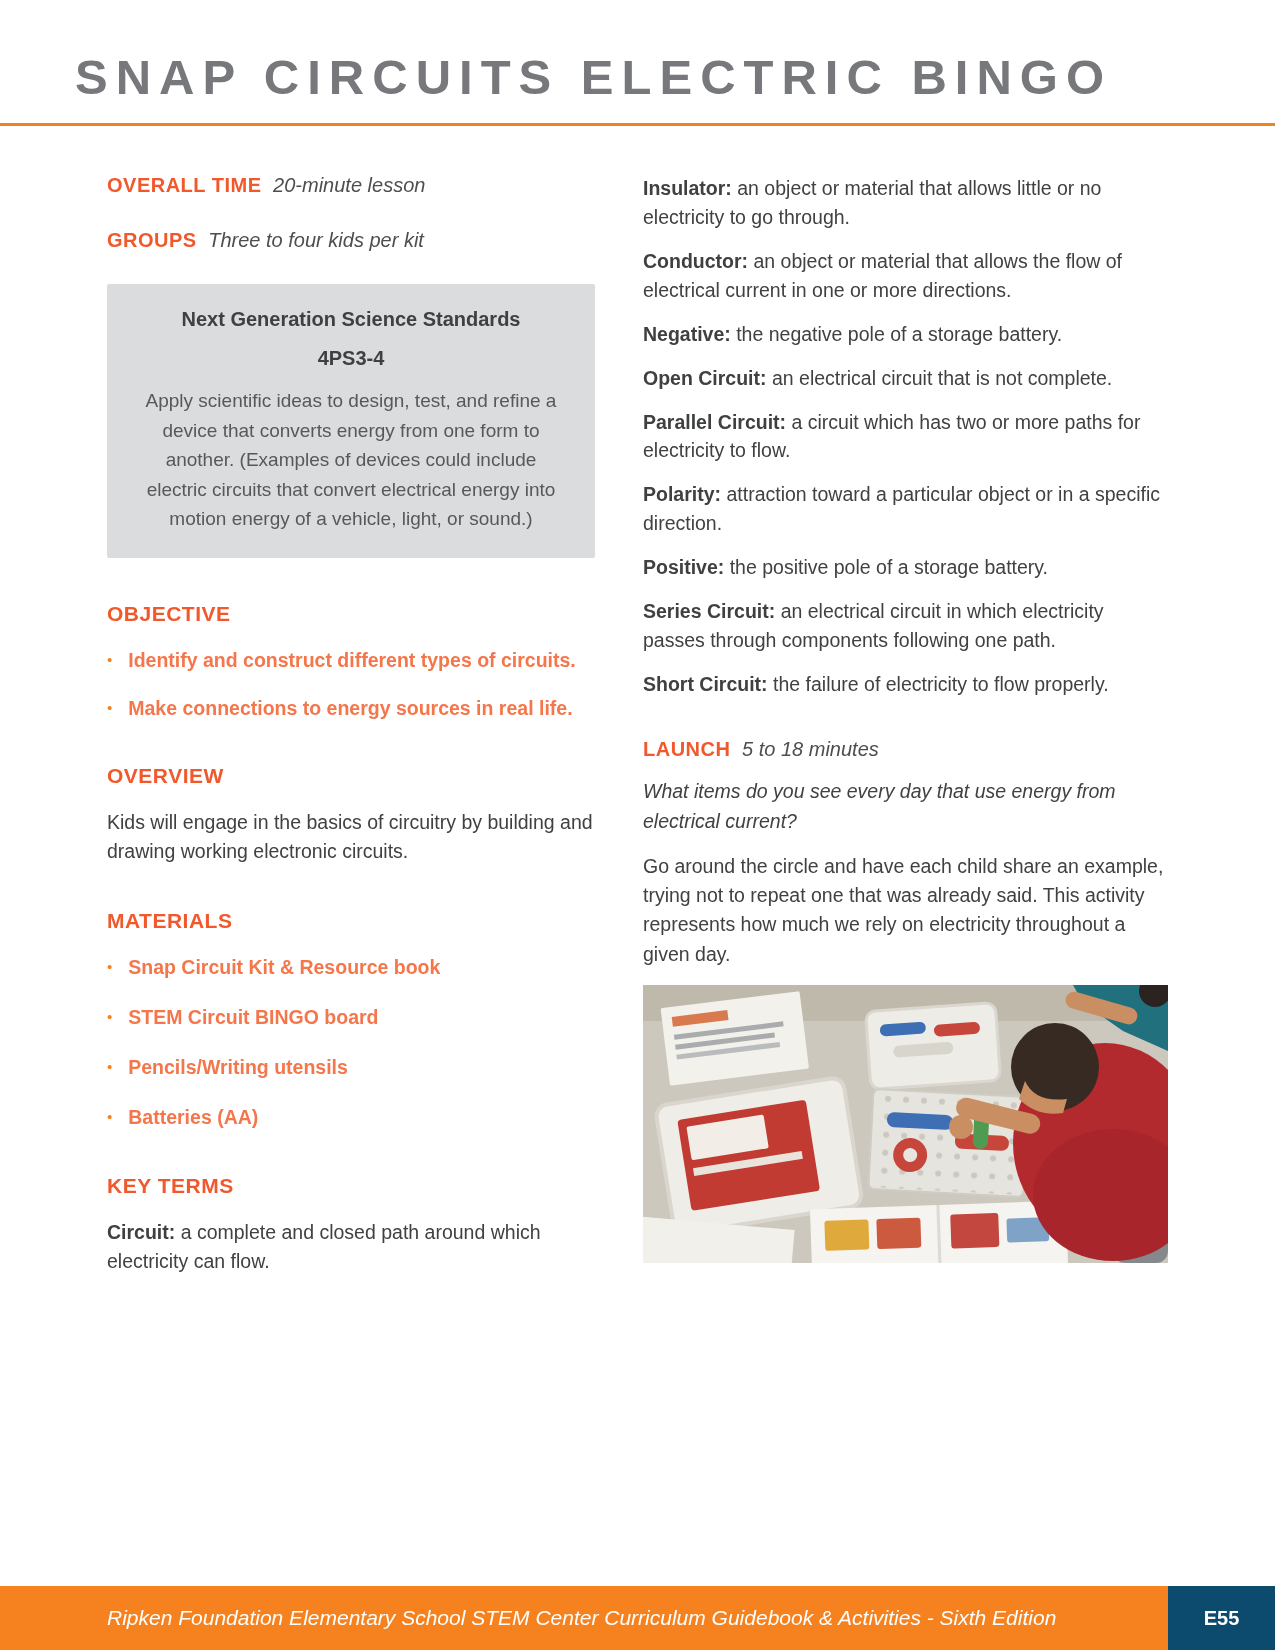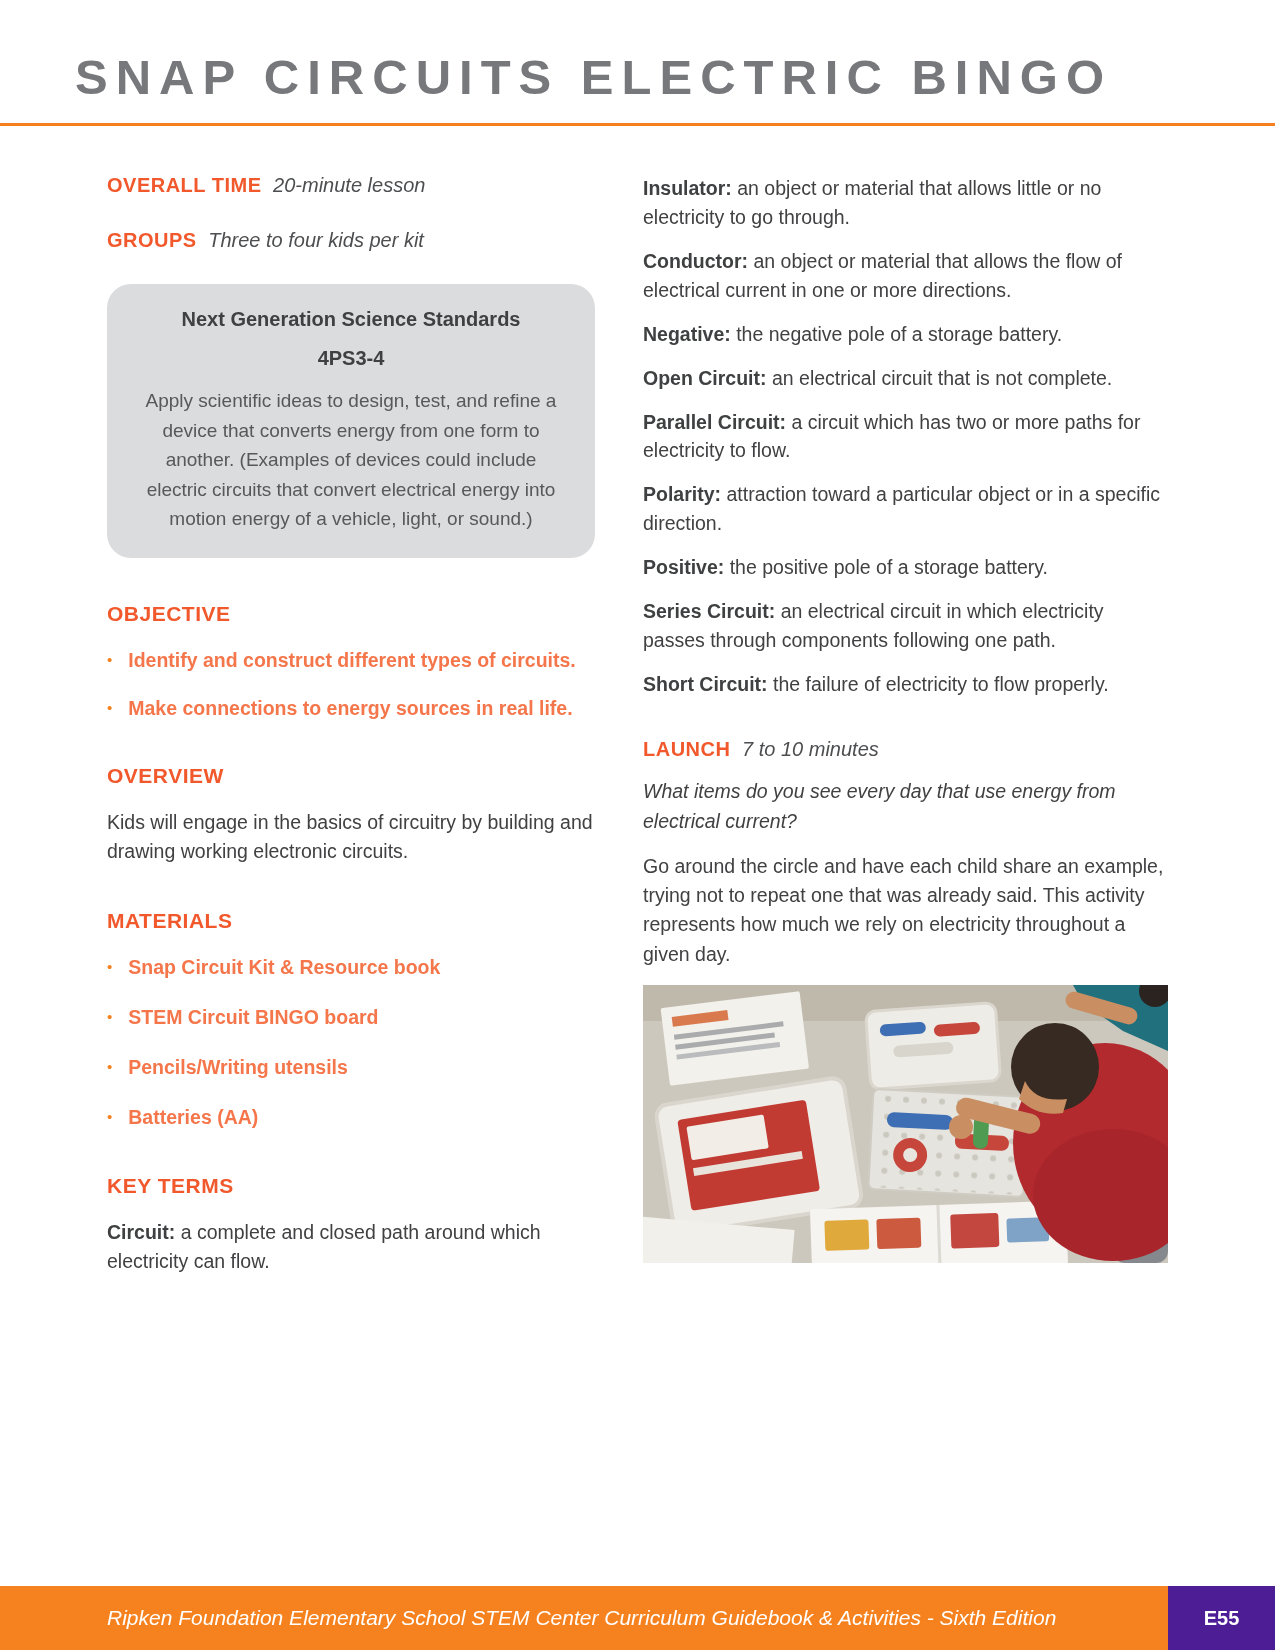--- a/index.html
+++ b/index.html
@@ -20,21 +20,21 @@
   
   .columns { display:flex; gap:48px; padding:48px 107px 0 107px; }
   .col-left  { flex:0 0 488px; width:488px; }
   .col-right { flex:0 0 525px; width:525px; }
 
   .meta-line { font-size:20px; margin-bottom:32px; }
   .accent-label { color:#F1582B; font-weight:bold; letter-spacing:0.5px; }
   .meta-value { font-style:italic; color:#4D4E50; margin-left:6px; }
 
   .standards-box {
-    background:#DBDCDD; border-radius:24px; padding:24px 28px;
+    background:#DBDCDD; border-radius:2px; padding:24px 28px;
     text-align:center; margin-bottom:44px;
   }
   .standards-title, .standards-code {
     font-size:20px; font-weight:bold; color:#3F4041; margin-bottom:16px;
   }
   .standards-desc {
     font-size:19px; color:#57585A; line-height:1.55;
   }
 
   .section-heading {
@@ -63,21 +63,21 @@
   
   .footer {
     position:absolute; left:0; bottom:0; width:1275px; height:64px;
     background:#F5821E; display:flex; align-items:center;
   }
   .footer-text {
     font-style:italic; color:#ffffff; font-size:21px; padding-left:107px;
     white-space:nowrap;
   }
   .page-num {
-    margin-left:auto; width:107px; height:64px; background:#4c1d95;
+    margin-left:auto; width:107px; height:64px; background:#0c4a6e;
     display:flex; align-items:center; justify-content:center;
     color:#ffffff; font-weight:bold; font-size:20px;
   }
 </style>
 </head>
 <body>
 
 <div class="page">
 
   <header class="header">
@@ -182,21 +182,21 @@
         <strong>Series Circuit:</strong>
         <span>an electrical circuit in which electricity passes through components following one path.</span>
       </p>
       <p class="term">
         <strong>Short Circuit:</strong>
         <span>the failure of electricity to flow properly.</span>
       </p>
 
       <p class="meta-line launch-line">
         <strong class="accent-label">LAUNCH</strong>
-        <em class="meta-value">7 to 10 minutes</em>
+        <em class="meta-value">5 to 18 minutes</em>
       </p>
 
       <p class="body-text italic">What items do you see every day that use energy from electrical current?</p>
       <p class="body-text">Go around the circle and have each child share an example, trying not to repeat one that was already said. This activity represents how much we rely on electricity throughout a given day.</p>
 
       <div class="photo">
         <svg viewBox="0 0 525 278" width="525" height="278" xmlns="http://www.w3.org/2000/svg">
           <defs>
             <pattern id="studs" width="18" height="18" patternUnits="userSpaceOnUse">
               <circle cx="9" cy="9" r="3" fill="#CBC8BF"></circle>

